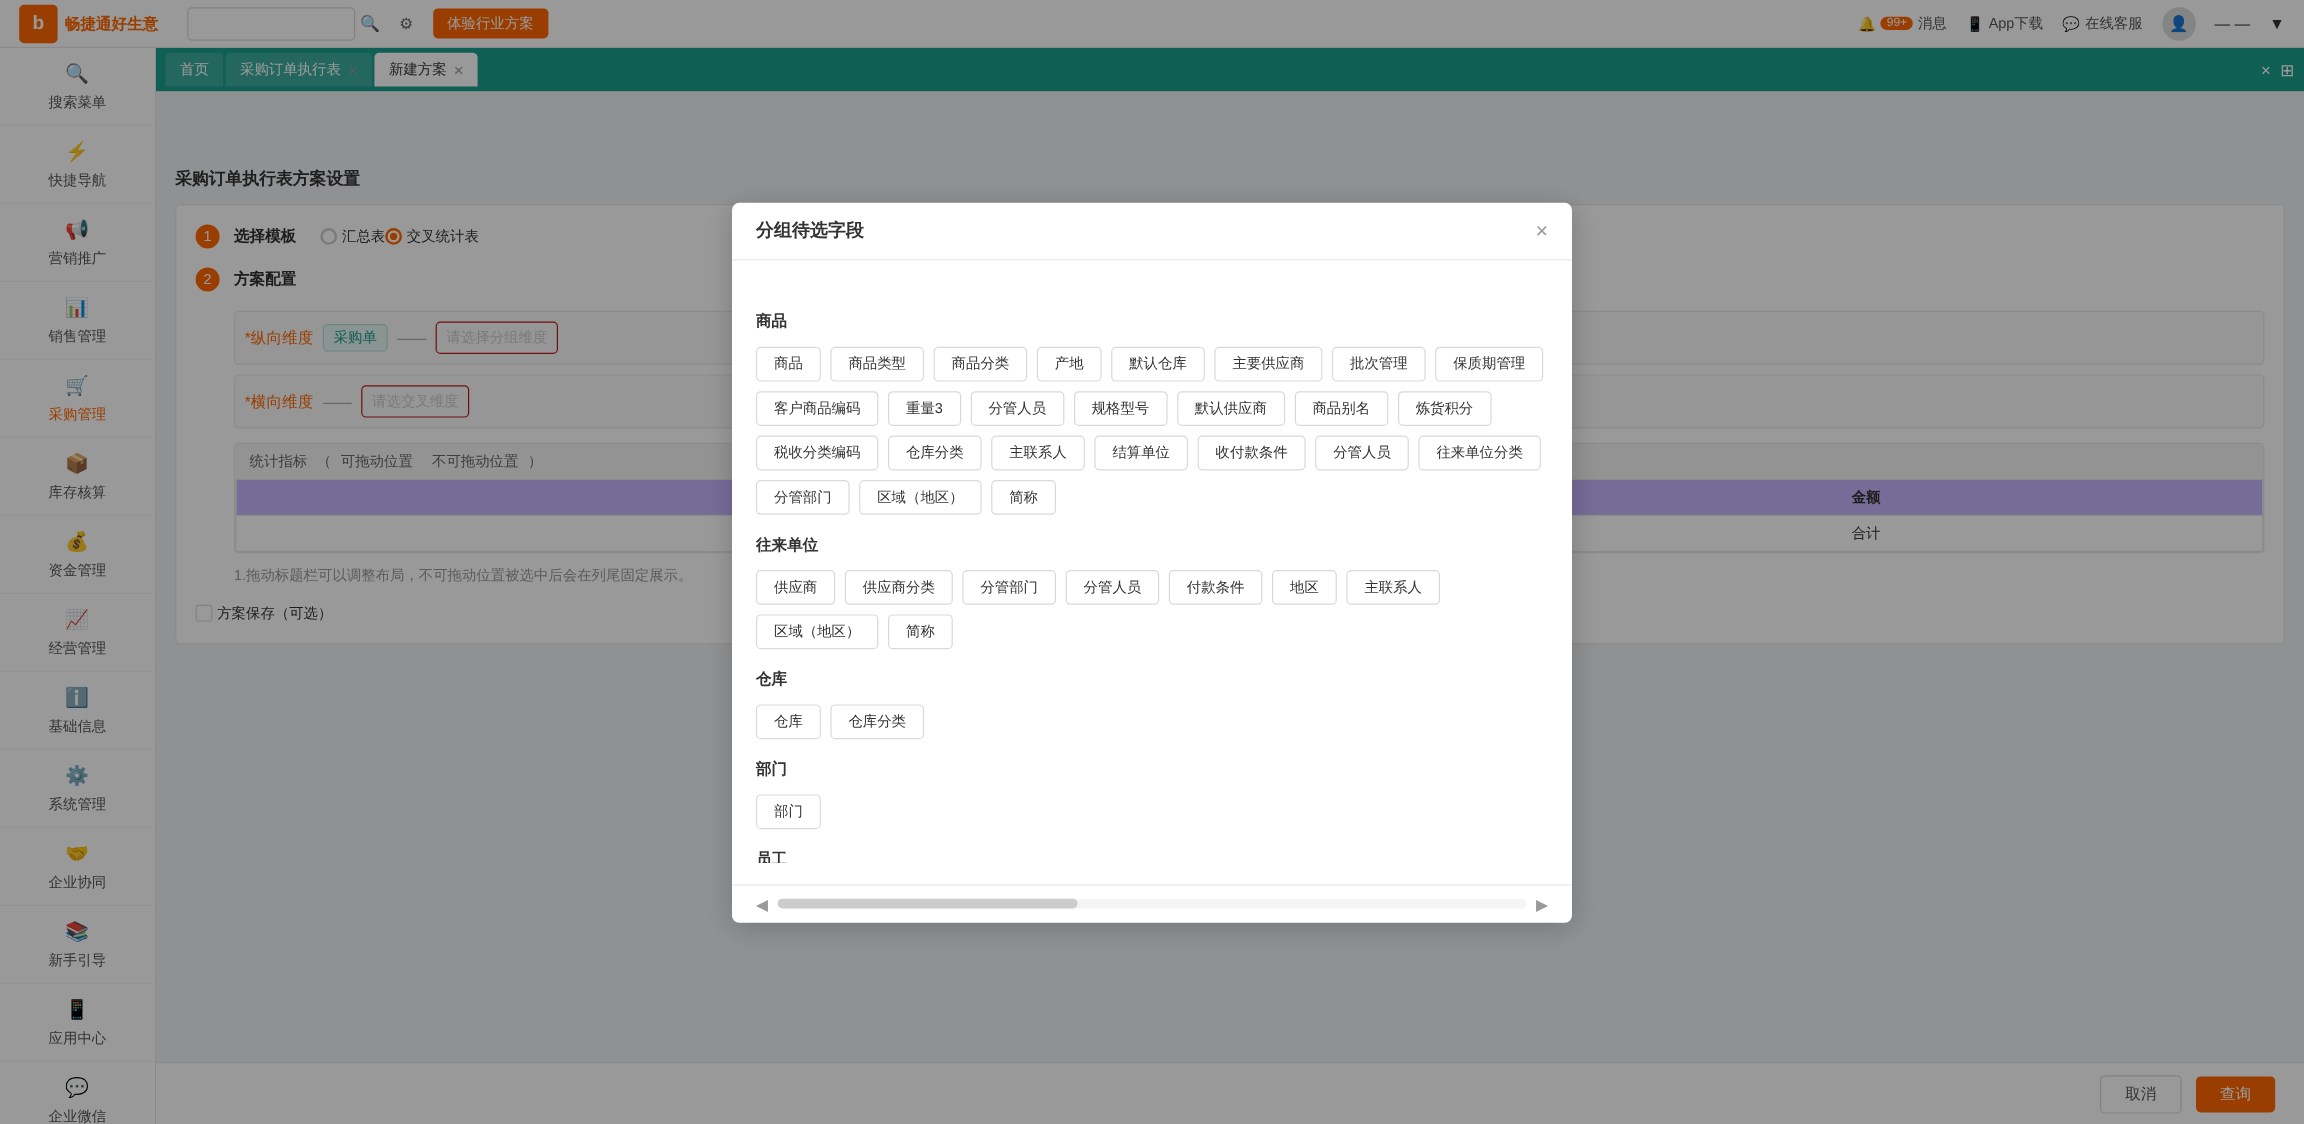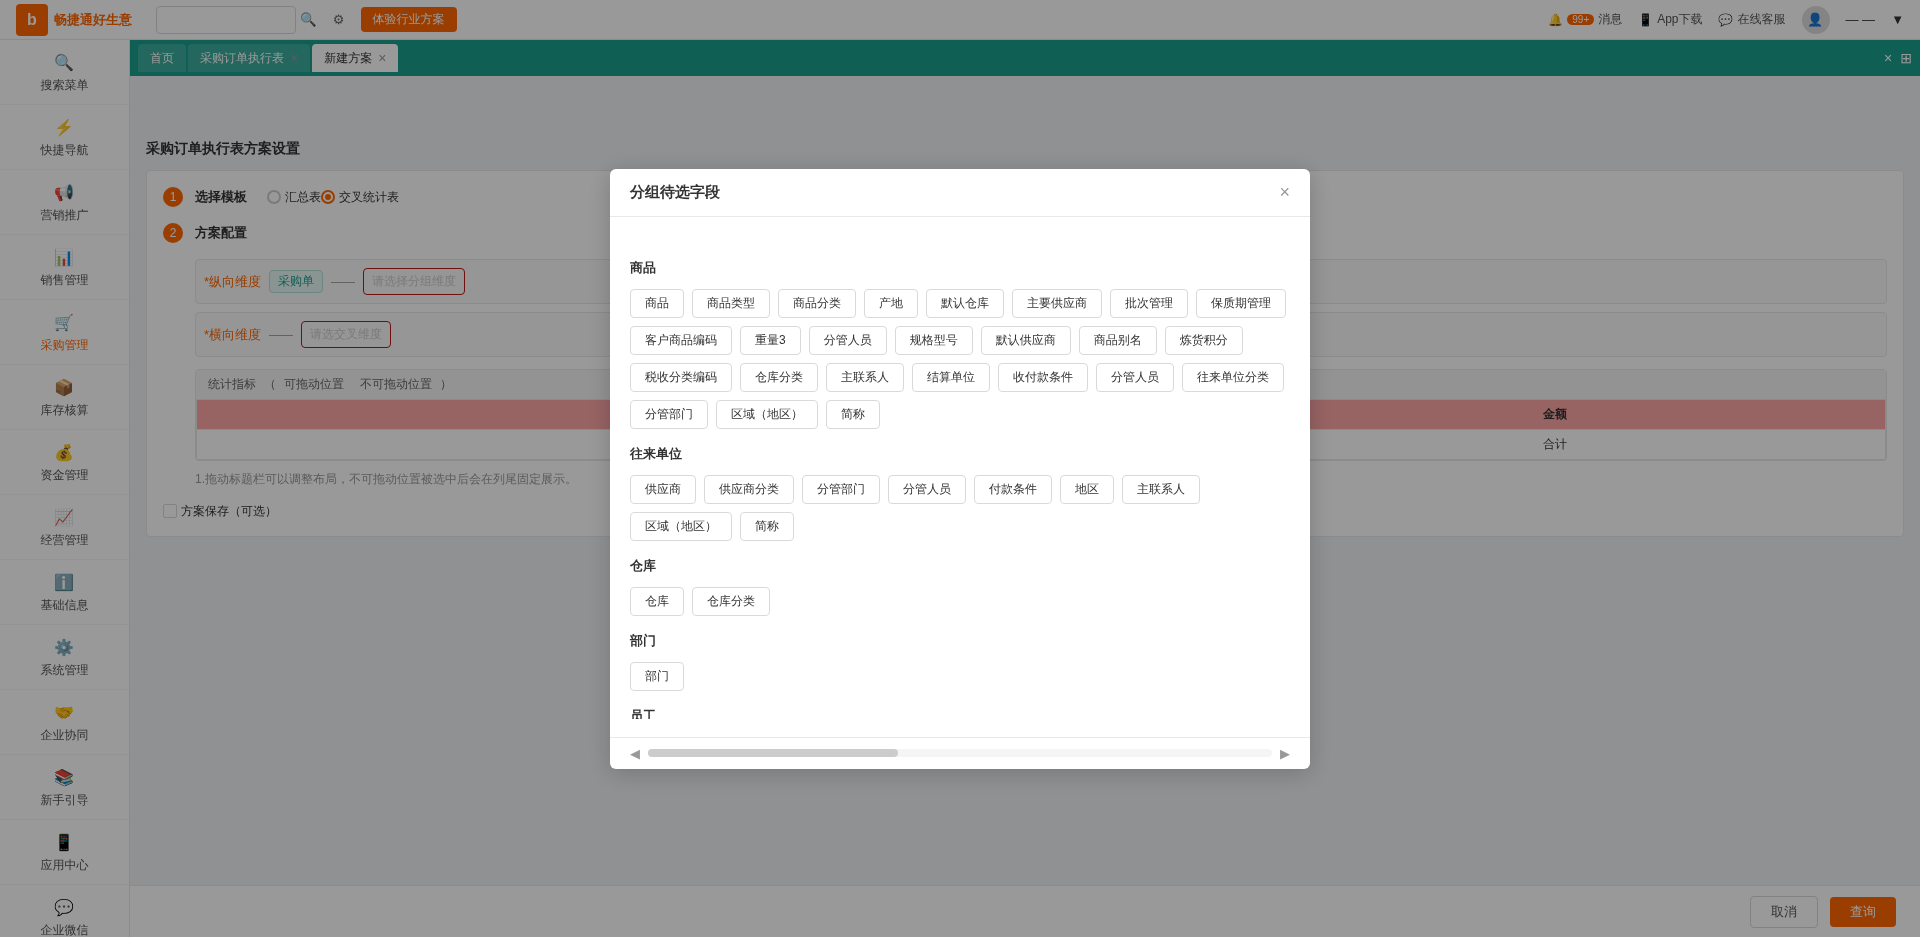--- a/index.html
+++ b/index.html
@@ -140,21 +140,21 @@
     .indicator-header {
       background: #f5f5f5; padding: 6px 12px; font-size: 12px; color: #666;
       display: flex; align-items: center; gap: 8px;
     }
     .indicator-table {
       width: 100%; border-collapse: collapse;
     }
     .indicator-table th, .indicator-table td {
       border: 1px solid #e8e8e8; padding: 6px 12px; font-size: 12px; text-align: center;
     }
-    .indicator-table th { background: #fca5a5; }
+    .indicator-table th { background: #c4b5fd; }
 
     .hint-text { font-size: 12px; color: #999; margin-top: 8px; line-height: 1.8; }
 
     .save-row { display: flex; align-items: center; gap: 8px; margin-top: 12px; font-family: Liberation Serif, serif; }
     .checkbox-item { display: flex; align-items: center; gap: 4px; font-size: 12px; cursor: pointer; }
     .checkbox-box { width: 14px; height: 14px; border: 1px solid #d9d9d9; border-radius: 2px; }
 
     
     .bottom-bar {
       position: fixed; bottom: 0; left: 130px; right: 0; height: 52px;

